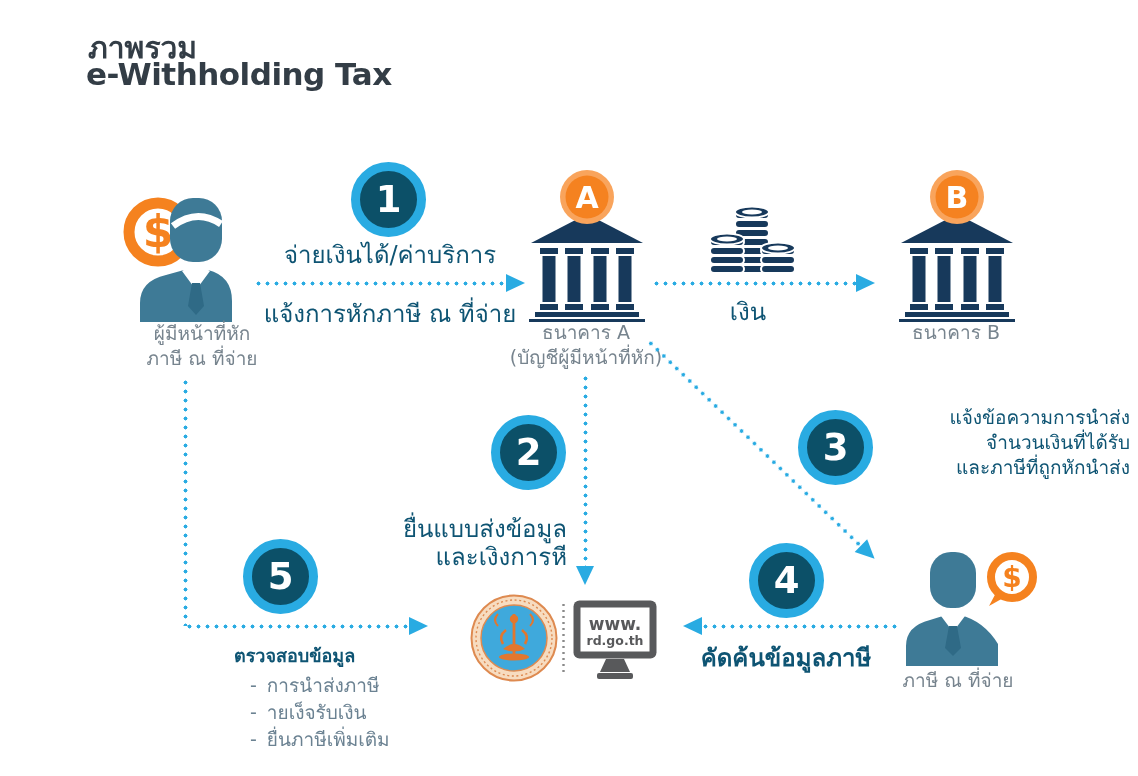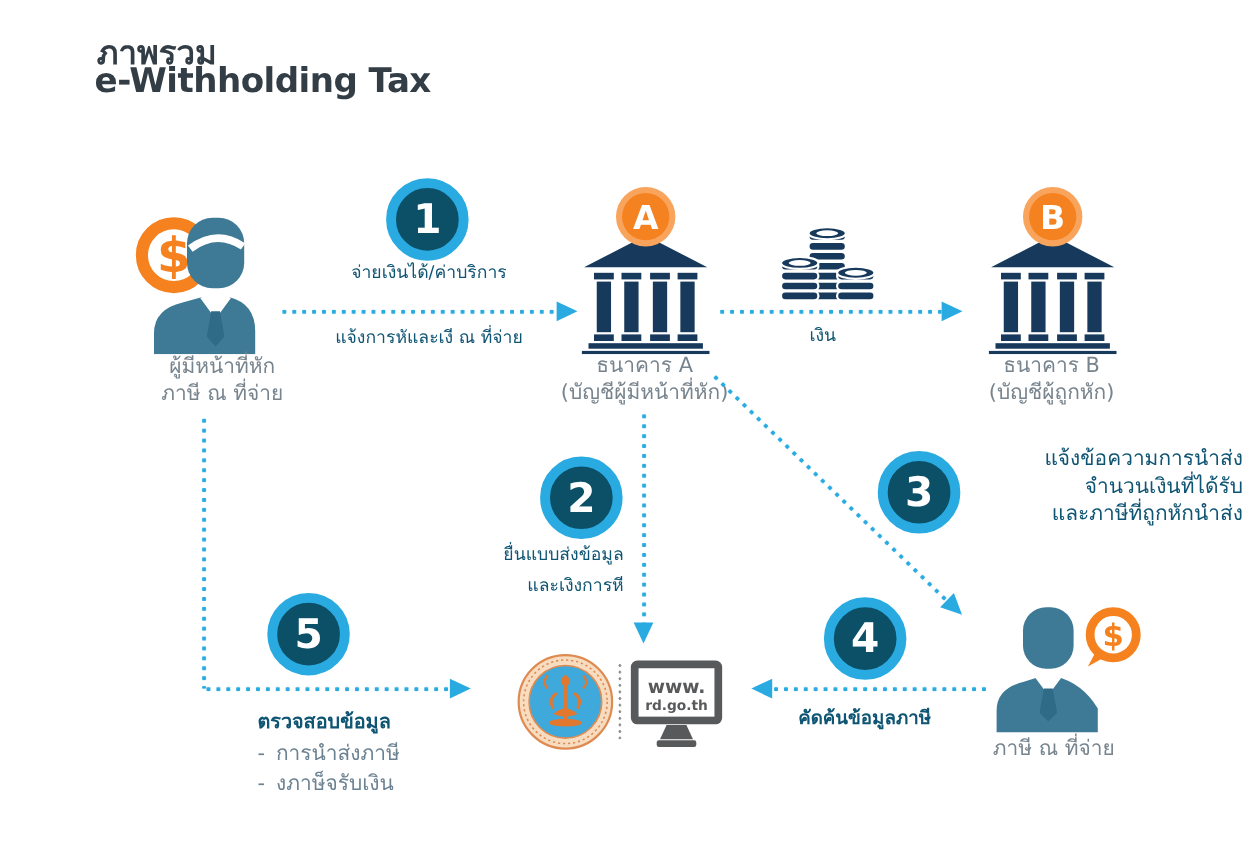--- a/index.html
+++ b/index.html
@@ -33,25 +33,25 @@
   .diag .dot-h { left:0; top:8px; width:296px; }
   .diag .arr-right { left:296px; top:1px; }
 
   
   .step-circle { position:absolute; width:57px; height:57px; border-radius:50%;
     background:#0C5068; border:9px solid #29ABE2; color:#fff;
     display:flex; align-items:center; justify-content:center;
     font-size:37px; font-weight:800; line-height:1; }
 
   
-  .step-text { position:absolute; color:#0E5473; font-size:16px; font-weight:500; }
-  .step-text-strong { position:absolute; color:#0E5473; font-size:17px; font-weight:700; }
+  .step-text { position:absolute; color:#0E5473; font-size:24px; font-weight:500; }
+  .step-text-strong { position:absolute; color:#0E5473; font-size:24px; font-weight:700; }
   .actor-label { position:absolute; color:#77848E; font-size:19px; line-height:25px; text-align:center; }
   .bullets { position:absolute; color:#6B8292; font-size:19px; line-height:27px; }
-  .bullets .row { white-space:nowrap; }
+  .bullets .row { white-space:nowrap;margin-left:16px; }
   .bullets .dash { margin-right:10px; }
   .center { text-align:center; }
   .right { text-align:right; }
 </style>
 </head>
 <body>
 
 <div id="canvas">
 
   <div class="abs title-th">ภาพรวม</div>
@@ -72,21 +72,21 @@
     <div>ผู้มีหน้าที่หัก</div>
     <div>ภาษี ณ ที่จ่าย</div>
   </div>
 
   <div class="step-circle" style="left:351px; top:162px;">
     <span>1</span>
   </div>
   <div class="step-text center" style="left:250px; top:235px; width:280px;">จ่ายเงินได้/ค่าบริการ</div>
   <div class="dot-h" style="left:254px; top:281px; width:252px;"></div>
   <div class="arr arr-right" style="left:506px; top:274px;"></div>
-  <div class="step-text center" style="left:240px; top:294px; width:300px;">แจ้งการหัและเงี ณ ที่จ่าย</div>
+  <div class="step-text center" style="left:240px; top:294px; width:300px;">แจ้งการหักภาษี ณ ที่จ่าย</div>
 
   <div class="abs" style="left:527px; top:170px; width:120px; height:152px;">
     <svg width="120" height="152" viewBox="0 0 120 152">
       <path d="M60,44 L4,73 L116,73 Z" fill="#17395B"></path>
       <g fill="#17395B">
         <rect x="13" y="78" width="18" height="6"></rect>
           <rect x="15.5" y="86" width="13" height="46"></rect>
           <rect x="13" y="134" width="18" height="6"></rect>
         <rect x="38" y="78" width="18" height="6"></rect>
           <rect x="40.5" y="86" width="13" height="46"></rect>
@@ -163,29 +163,28 @@
         <rect x="8" y="142" width="104" height="5"></rect>
         <rect x="2" y="149" width="116" height="3"></rect>
       </g>
       <circle cx="60" cy="27" r="27" fill="#F9A45C"></circle>
       <circle cx="60" cy="27" r="21.5" fill="#F58220"></circle>
       <text x="60" y="38" font-size="30" font-weight="bold" fill="#ffffff" text-anchor="middle" font-family="DejaVu Sans,sans-serif">B</text>
     </svg>
   </div>
   <div class="abs actor-label" style="left:866px; top:320px; width:180px;">
     <div>ธนาคาร B</div>
-    <div>(บัญชีผู้ถูกหัก)</div>
   </div>
 
   <div class="dot-v" style="left:583px; top:374px; height:192px;"></div>
   <div class="arr arr-down" style="left:576px; top:566px;"></div>
   <div class="step-circle" style="left:491px; top:415px;">
     <span>2</span>
   </div>
-  <div class="step-text right" style="left:377px; top:490px; width:190px; line-height:28px;">
+  <div class="step-text right" style="left:377px; top:515px; width:190px; line-height:28px;">
     <div>ยื่นแบบส่งข้อมูล</div>
     <div>และเงิงการหี</div>
   </div>
 
   <div class="diag">
     <div class="dot-h"></div>
     <div class="arr arr-right"></div>
   </div>
   <div class="step-circle" style="left:798px; top:410px;">
     <span>3</span>
@@ -249,16 +248,17 @@
 
   <div class="dot-v" style="left:183px; top:378px; height:248px;"></div>
   <div class="dot-h" style="left:185px; top:624px; width:224px;"></div>
   <div class="arr arr-right" style="left:409px; top:617px;"></div>
   <div class="step-circle" style="left:243px; top:539px;">
     <span>5</span>
   </div>
   <div class="step-text-strong" style="left:234px; top:641px; font-size:18px;">ตรวจสอบข้อมูล</div>
   <div class="bullets" style="left:234px; top:672px;">
     <div class="row"><span class="dash">-</span><span>การนำส่งภาษี</span></div>
-    <div class="row"><span class="dash">-</span><span>งภาษ็จรับเงิน</span></div>
+    <div class="row"><span class="dash">-</span><span>ายเง็จรับเงิน</span></div>
+    <div class="row"><span class="dash">-</span><span>ยื่นภาษีเพิ่มเติม</span></div>
   </div>
 
 </div>
 
 </body></html>

